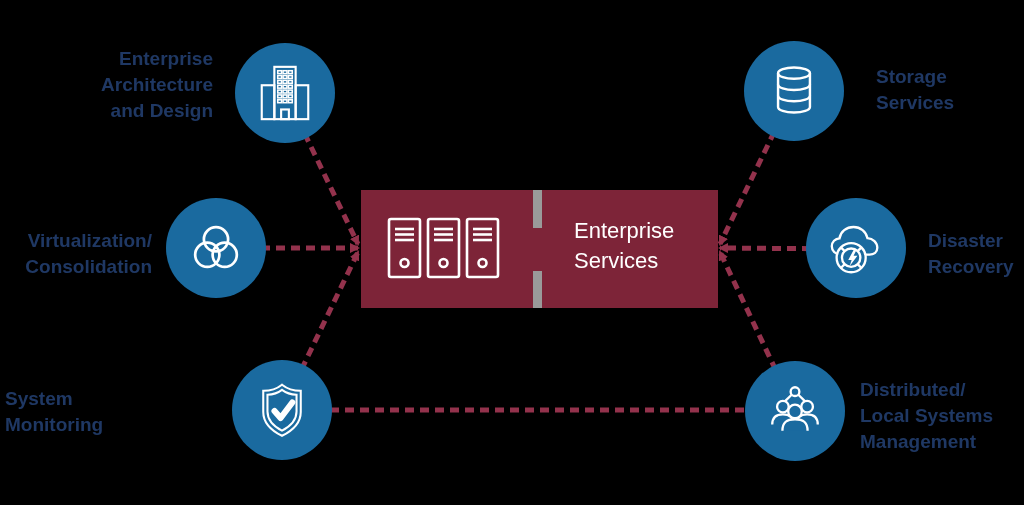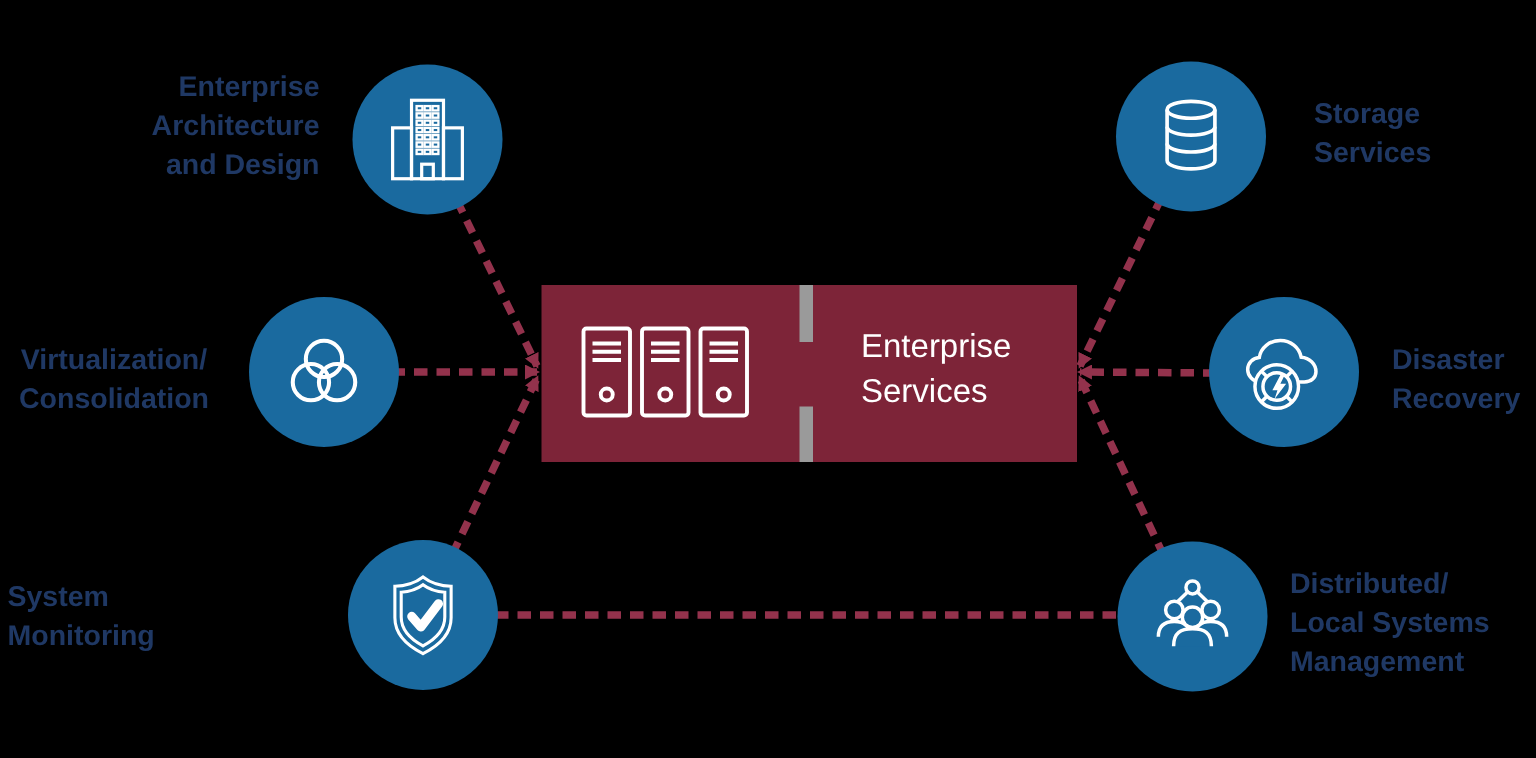--- a/index.html
+++ b/index.html
@@ -46,21 +46,21 @@
   .pos-sysmon{left:232px;top:360px;}
   .pos-storage{left:744px;top:41px;}
   .pos-dr{left:806px;top:198px;}
   .pos-dist{left:745px;top:361px;}
 
   .label{
     position:absolute;z-index:2;color:var(--label-navy);
     font-size:19px;line-height:26px;font-weight:700;white-space:pre-line;
   }
   .label-ea{left:3px;top:46px;width:210px;text-align:right;}
-  .label-virt{left:0px;top:228px;width:152px;text-align:center;}
+  .label-virt{left:0px;top:228px;width:152px;text-align:right;}
   .label-sysmon{left:5px;top:386px;width:210px;text-align:left;}
   .label-storage{left:876px;top:64px;width:150px;text-align:left;}
   .label-dr{left:928px;top:228px;width:110px;text-align:left;}
   .label-dist{left:860px;top:377px;width:170px;text-align:left;}
 
   svg.icon *{stroke:var(--icon-white);fill:none;}
   svg.icon .fillbg{fill:var(--circle-blue);}
   svg.icon .fillwhite{fill:var(--icon-white);stroke:none;}
   svg.servers *{stroke:var(--icon-white);fill:none;}
 </style>

